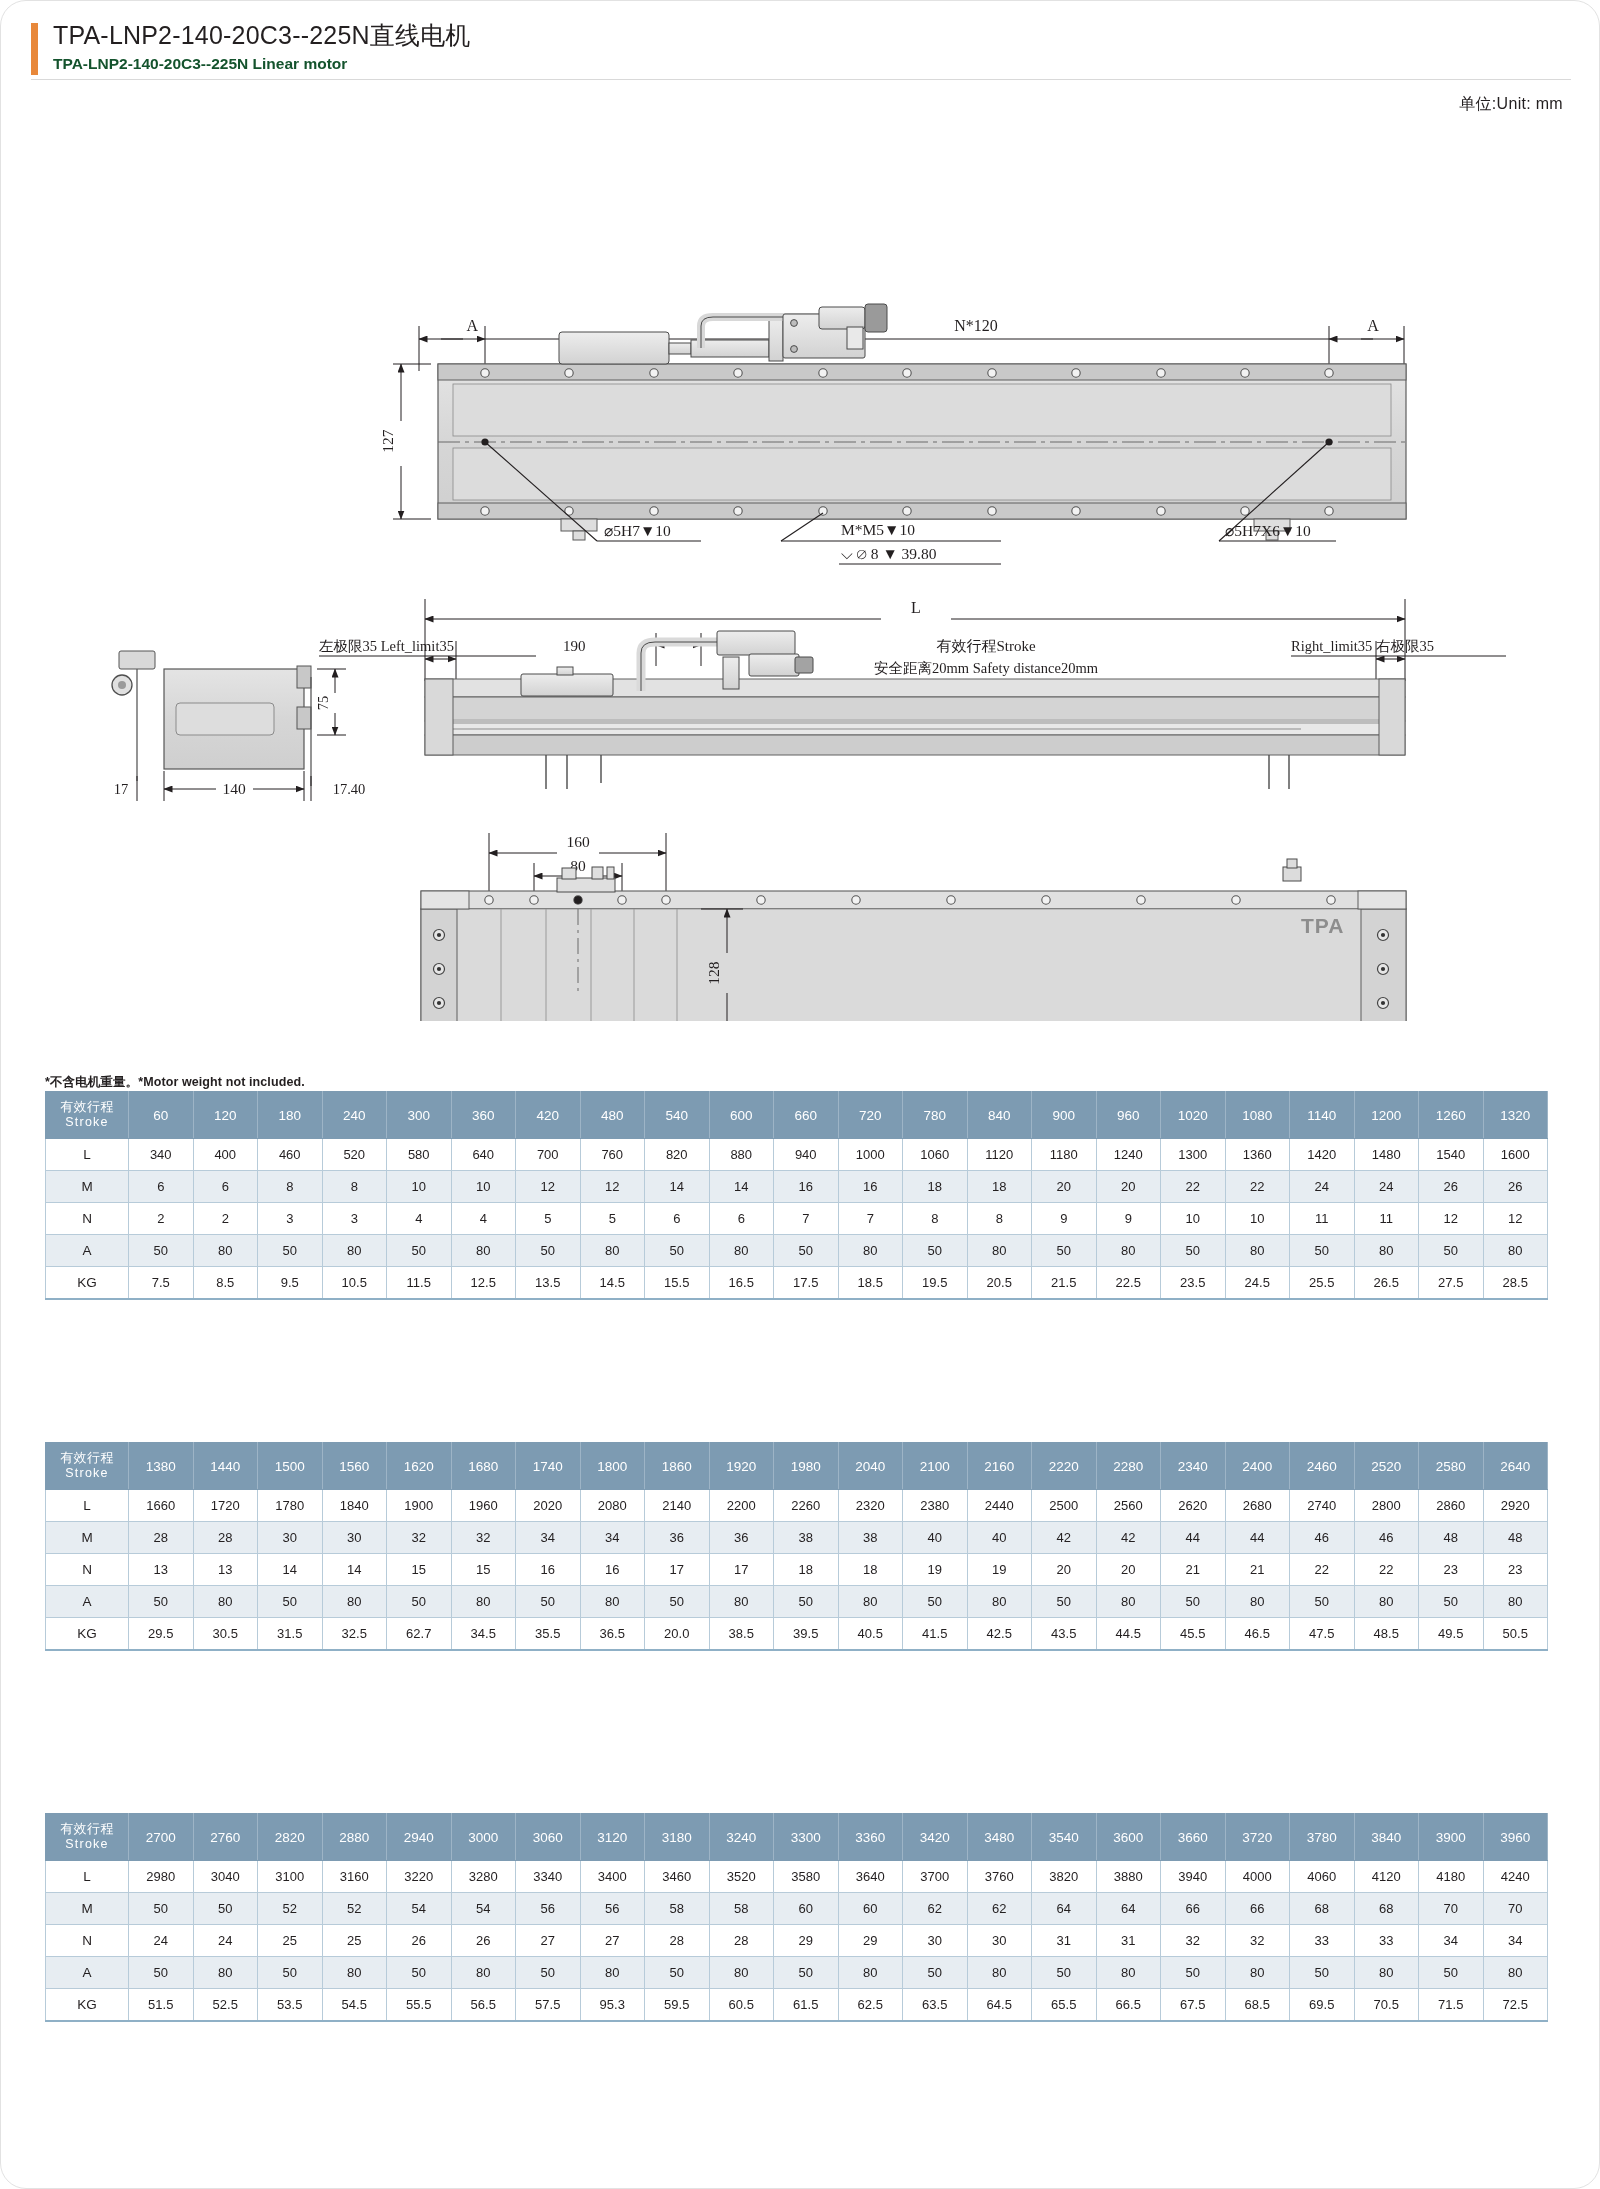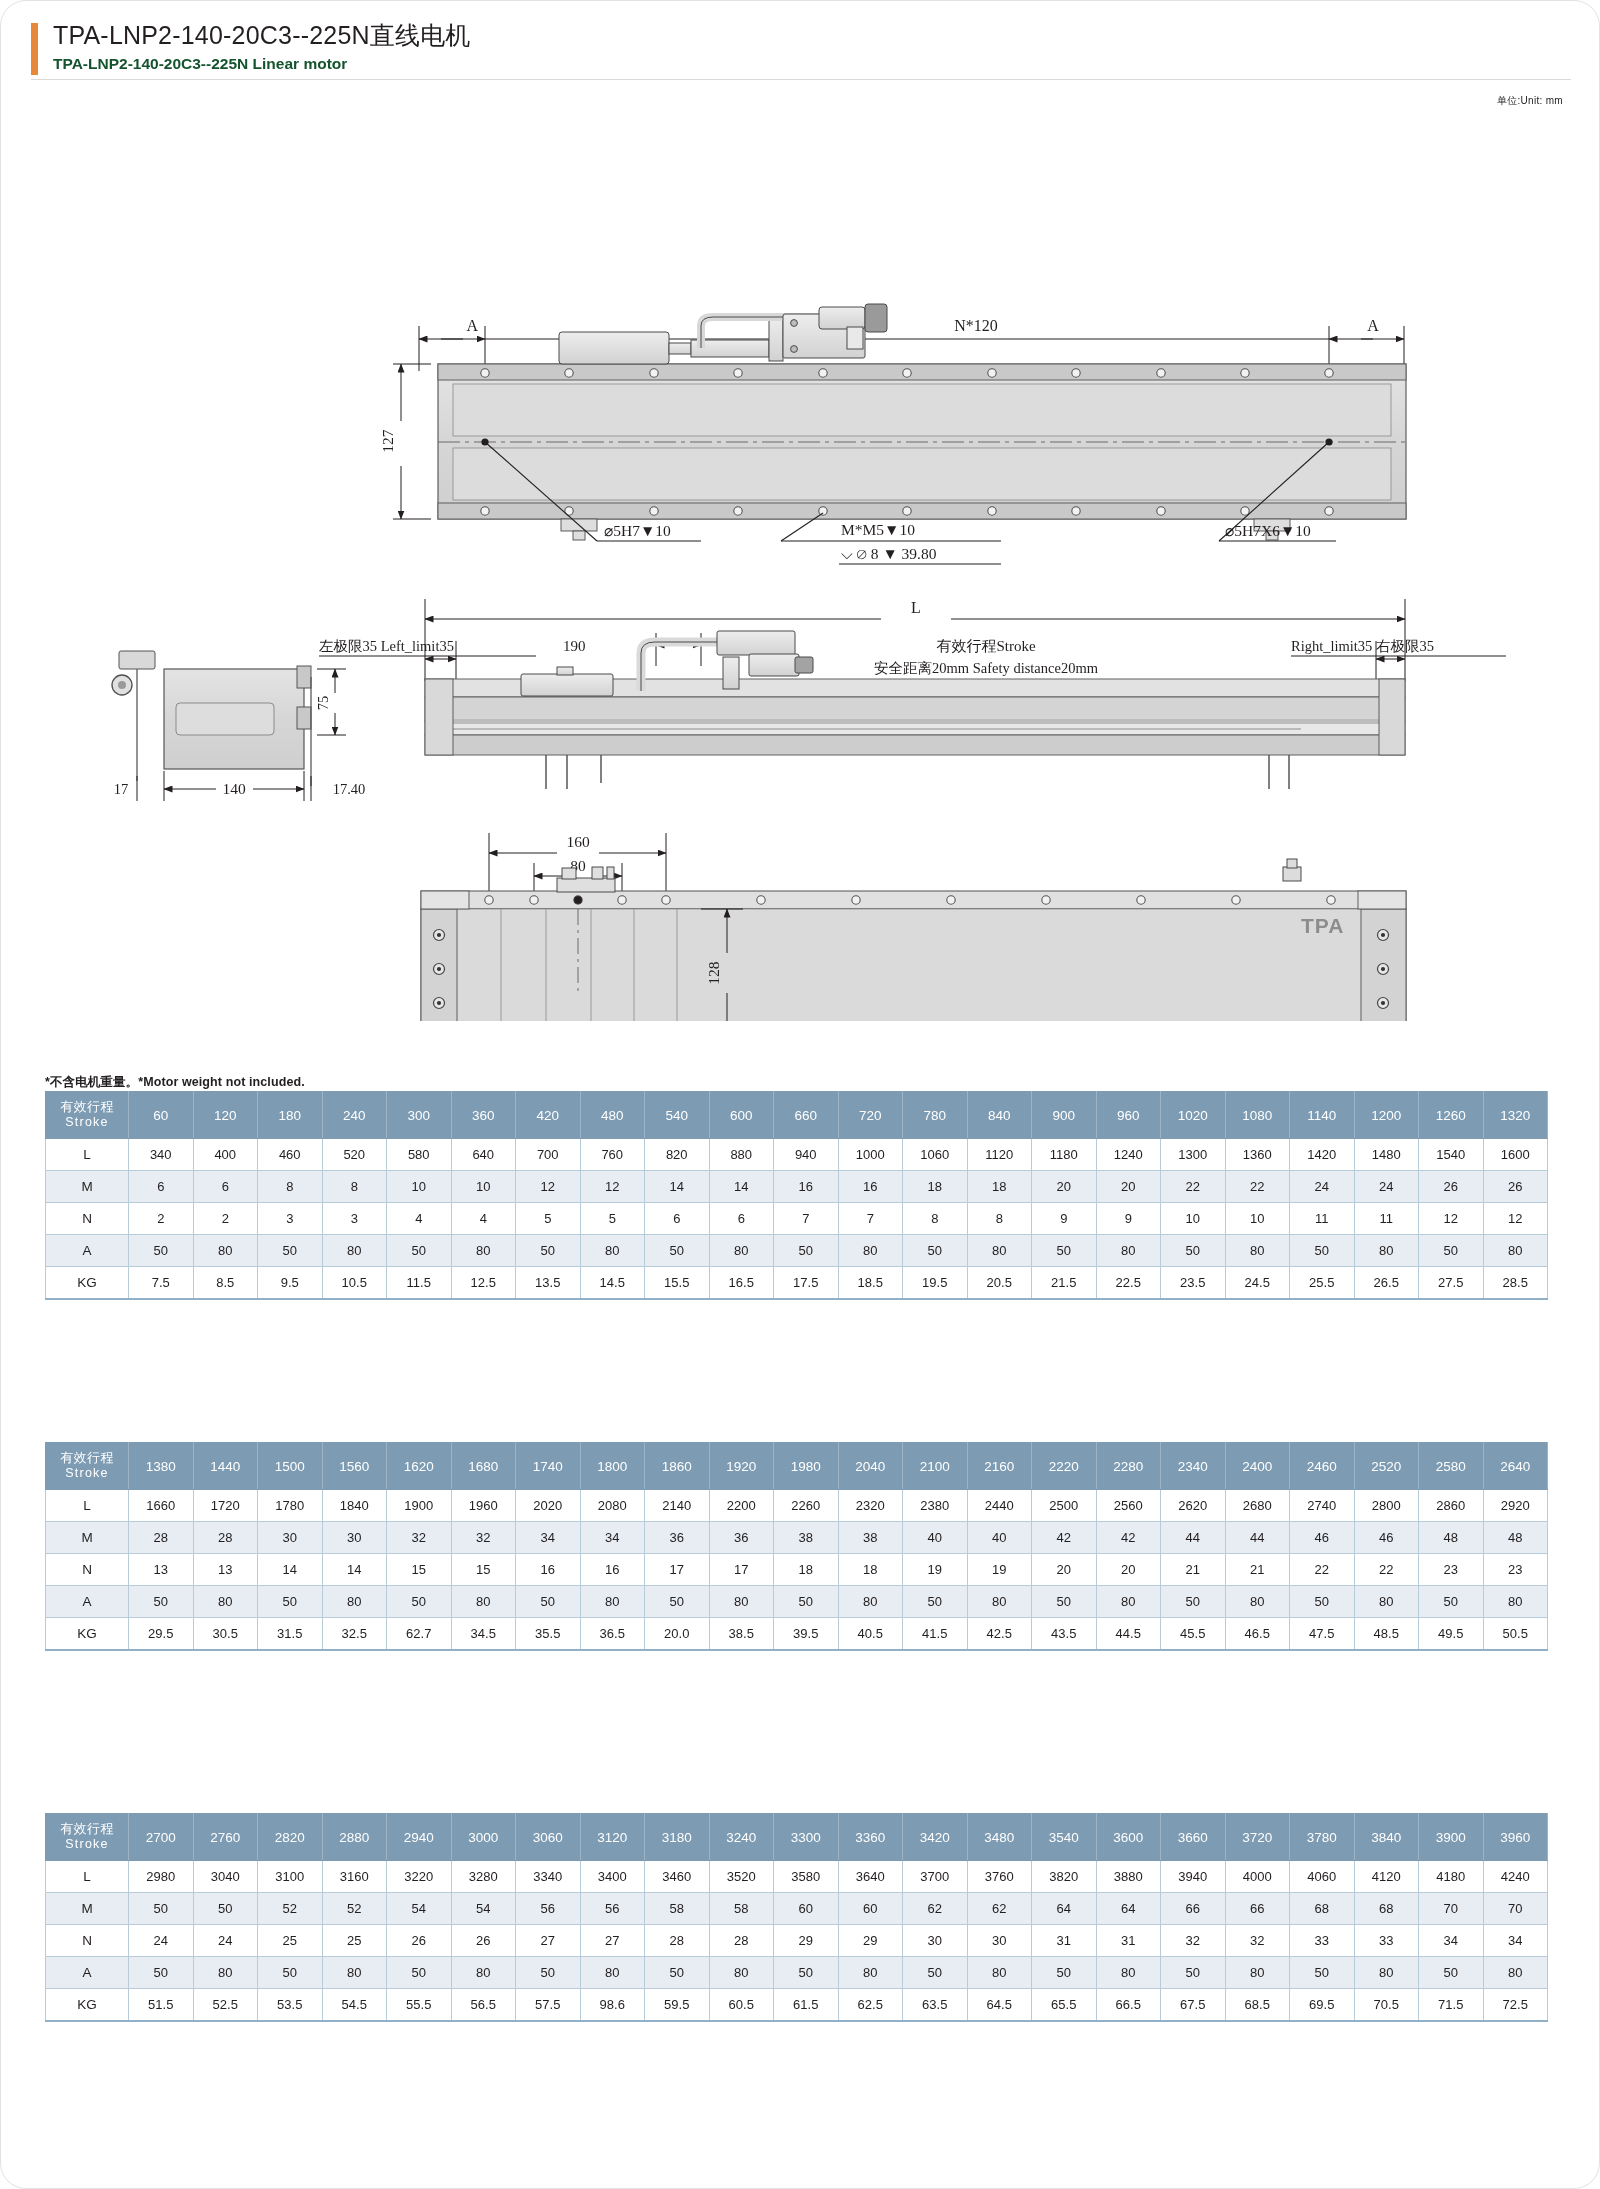--- a/index.html
+++ b/index.html
@@ -18,21 +18,21 @@
     box-sizing:border-box;
   }
 
   
   .header{position:absolute;left:30px;top:18px;width:1540px;}
   .hdr-bar{position:absolute;left:0;top:4px;width:7px;height:52px;background:#e8883a;}
   .title-cn{position:absolute;left:22px;top:0px;font-size:25px;font-weight:400;letter-spacing:.2px;color:#231f20;white-space:nowrap;}
   .title-en{position:absolute;left:22px;top:36px;font-size:15.5px;font-weight:600;color:#14532d;white-space:nowrap;}
   .hdr-rule{position:absolute;left:0;top:60px;width:1540px;height:1px;background:#d9d9d9;}
 
-  .unit-note{position:absolute;right:36px;top:93px;font-size:10px;color:#231f20;letter-spacing:.3px;}
+  .unit-note{position:absolute;right:36px;top:93px;font-size:16px;color:#231f20;letter-spacing:.3px;}
 
   
   .drawing{position:absolute;left:0;top:120px;width:1600px;height:900px;}
   .drawing svg{display:block;}
 
   
   .note-motor{position:absolute;left:44px;font-size:12.5px;font-weight:700;color:#231f20;letter-spacing:.1px;}
   table.spec{
     position:absolute;left:44px;
     border-collapse:collapse;
@@ -943,21 +943,21 @@
         </tr>
         <tr class="odd">
           <td class="rowlabel">KG</td>
           <td>51.5</td>
           <td>52.5</td>
           <td>53.5</td>
           <td>54.5</td>
           <td>55.5</td>
           <td>56.5</td>
           <td>57.5</td>
-          <td>98.6</td>
+          <td>95.3</td>
           <td>59.5</td>
           <td>60.5</td>
           <td>61.5</td>
           <td>62.5</td>
           <td>63.5</td>
           <td>64.5</td>
           <td>65.5</td>
           <td>66.5</td>
           <td>67.5</td>
           <td>68.5</td>

